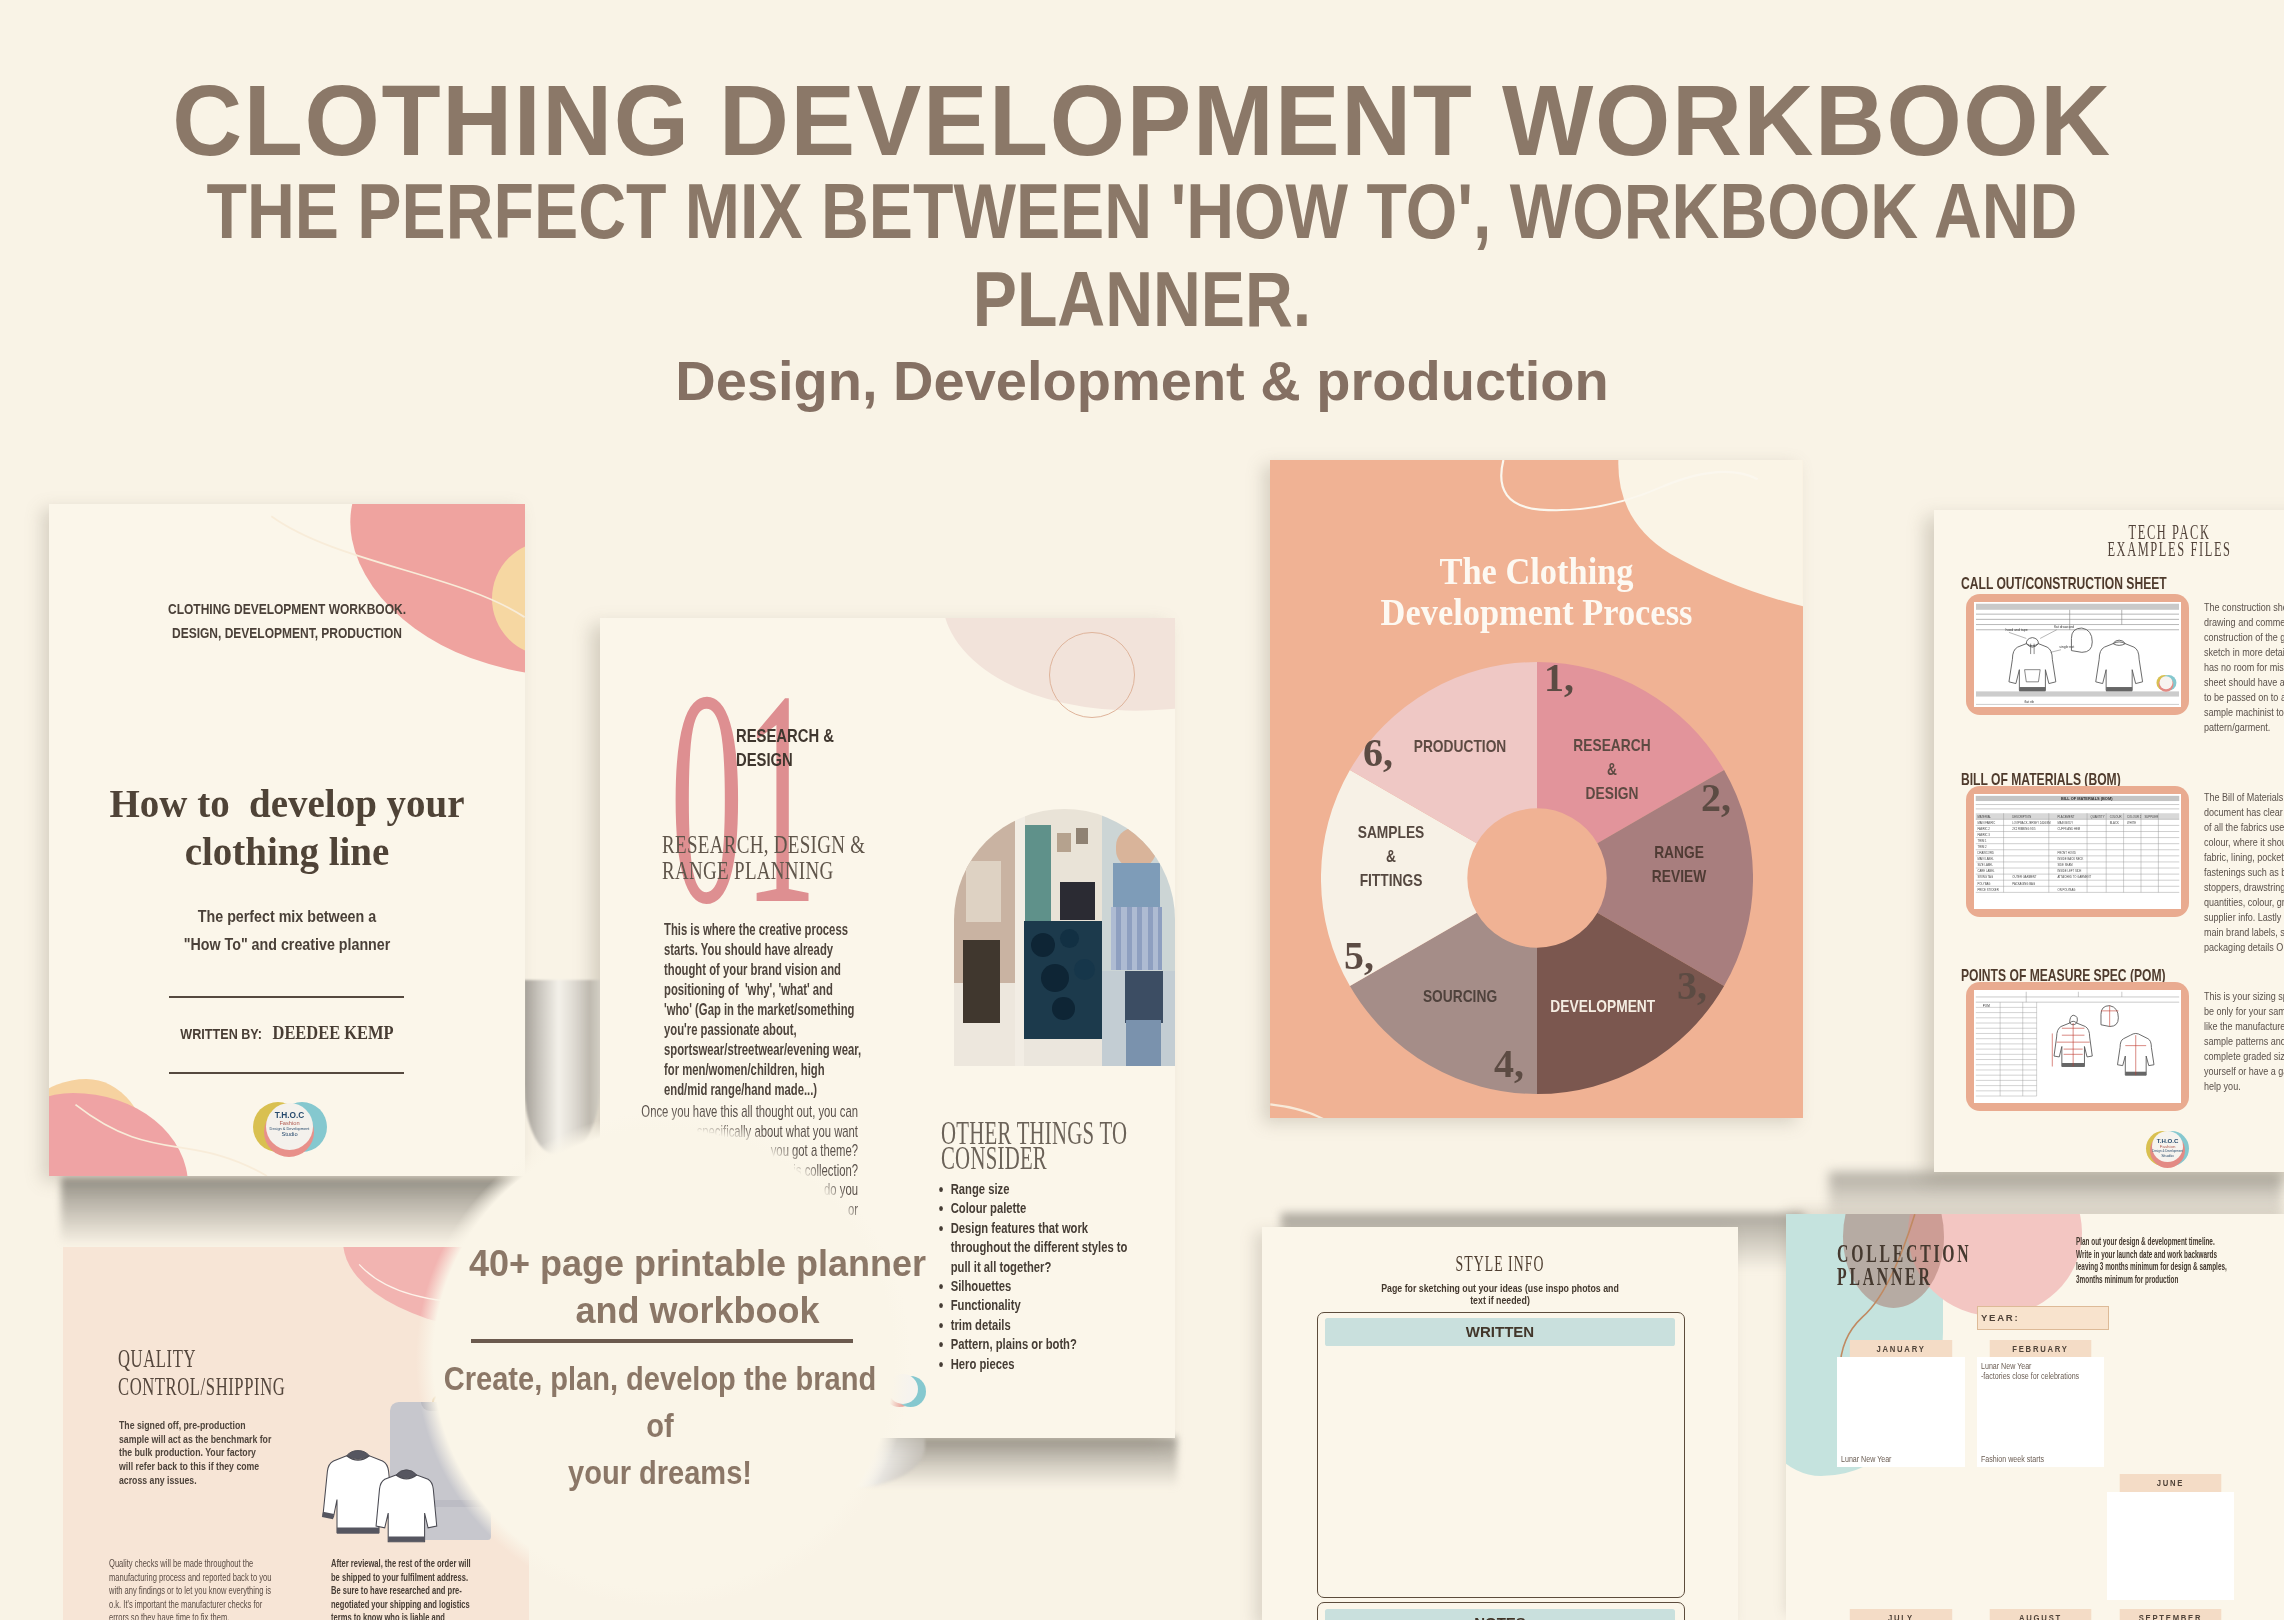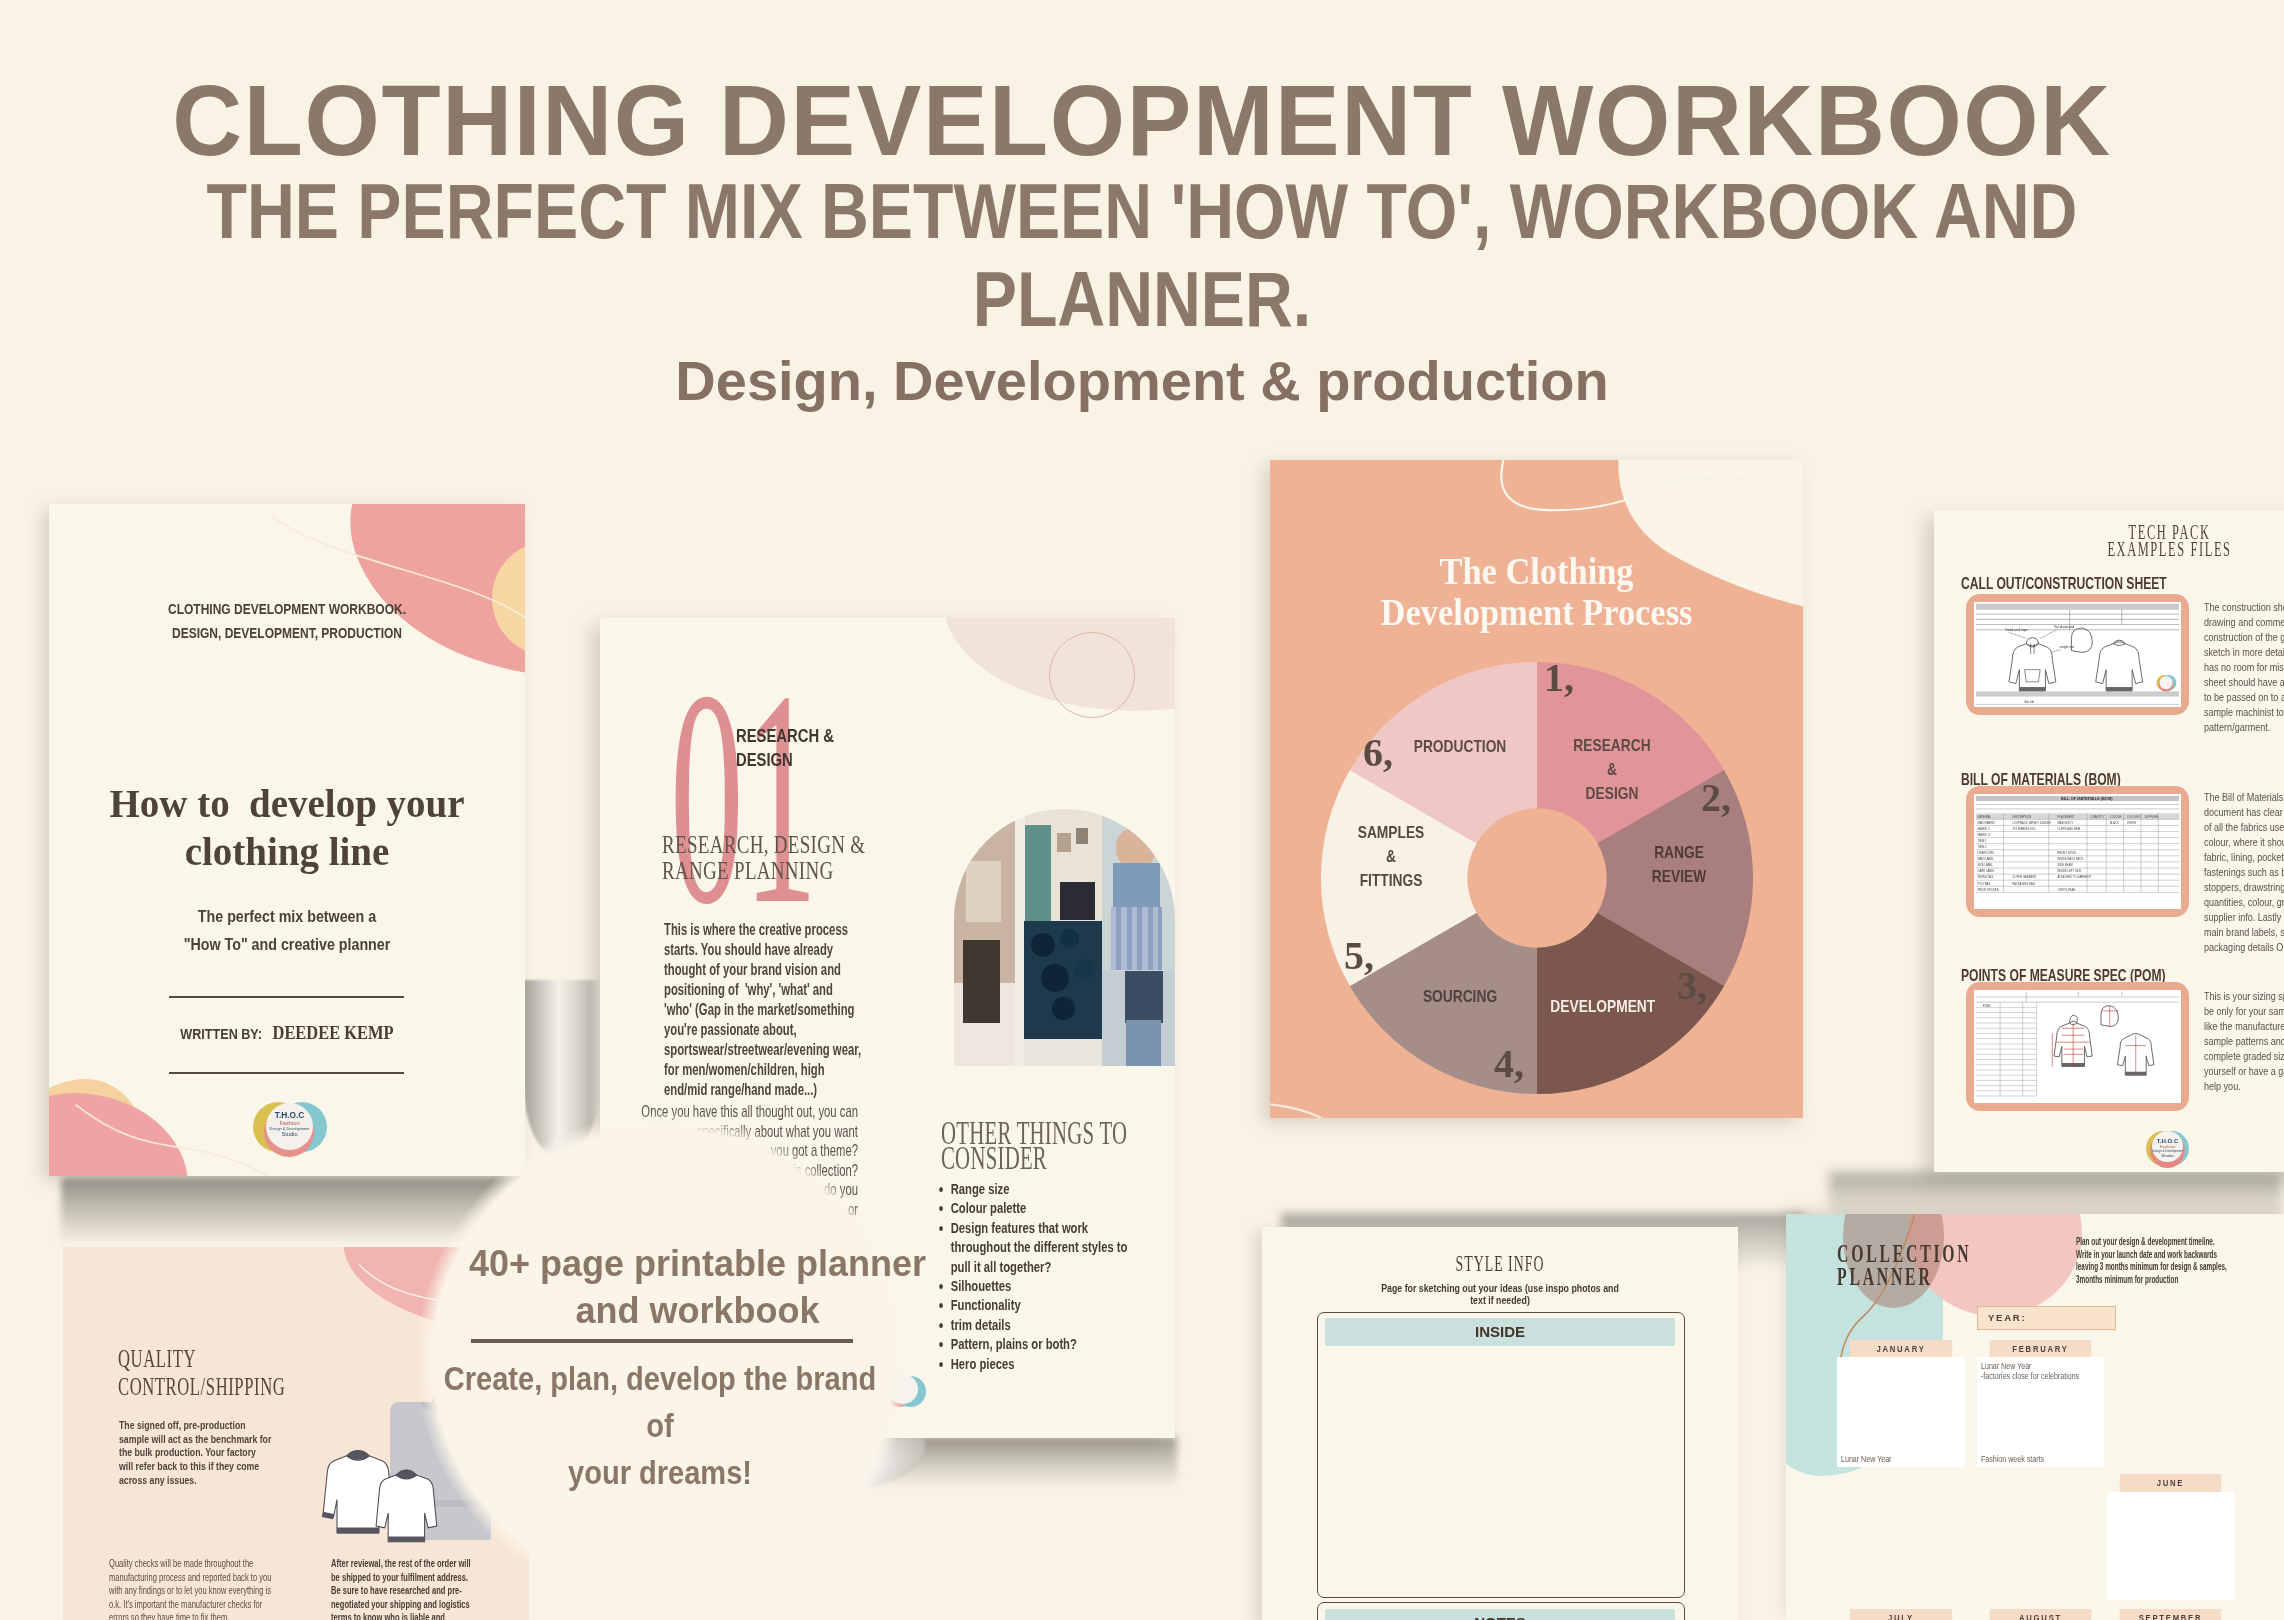--- a/index.html
+++ b/index.html
@@ -445,21 +445,21 @@
 </div>
 
 <div class="page" id="style" style="left:1262px;top:1227px;width:476px;height:394px;overflow:hidden;box-shadow:-7px 5.2px 14px rgba(120,110,95,.22);">
 
   <div class="abs serifdisp" style="left:0;top:23.5px;width:476px;text-align:center;color:#4e3e30;font-size:22.6px;letter-spacing:1.7px;transform:scaleX(.61);transform-origin:center top;">STYLE INFO</div>
 
   <div class="abs" style="left:0;top:56px;width:476px;text-align:center;color:#43382e;font-weight:bold;font-size:11px;line-height:11.8px;transform:scaleX(.8);transform-origin:center top;">Page for sketching out your ideas (use inspo photos and<br>text if needed)</div>
 
   <div class="abs" style="left:55px;top:85px;width:366px;height:284px;border:1.3px solid #5c4c3c;border-radius:7px;"></div>
 
-  <div class="abs" style="left:63px;top:91px;width:350px;height:28px;background:#c9e0dd;border-radius:2.6px;text-align:center;color:#42362a;font-weight:bold;font-size:15px;line-height:28px;">INSIDE</div>
+  <div class="abs" style="left:63px;top:91px;width:350px;height:28px;background:#c9e0dd;border-radius:2.6px;text-align:center;color:#42362a;font-weight:bold;font-size:15px;line-height:28px;">WRITTEN</div>
 
   <div class="abs" style="left:55px;top:375px;width:366px;height:52px;border:1.3px solid #5c4c3c;border-radius:7px;"></div>
 
   <div class="abs" style="left:63px;top:382px;width:350px;height:28px;background:#c9e0dd;border-radius:2.6px;text-align:center;color:#42362a;font-weight:bold;font-size:15px;line-height:28px;">NOTES</div>
 </div>
 
 <div class="page" id="planner" style="left:1786px;top:1214px;width:498px;height:406px;overflow:hidden;box-shadow:0 -5.2px 12.2px rgba(120,110,95,.2);">
 
   <div class="abs" style="left:-30.5px;top:-39px;width:187px;height:301px;background:#c5e3de;border-radius:0 0 75% 40%/0 0 55% 30%;"></div>
 
@@ -468,21 +468,21 @@
   <div class="abs" style="left:57px;top:-49px;width:101px;height:143px;background:rgba(167,116,104,.5);border-radius:50%;"></div>
 
   <svg class="abs" style="left:0;top:0;" width="235" height="218" viewBox="0 0 270 250">
       <path d="M148 0 Q120 90 88 118 Q62 142 62 180 Q62 215 84 226" stroke="#c08a62" stroke-width="1.8" fill="none"></path>
     </svg>
 
   <div class="abs serifdisp" style="left:51px;top:28px;color:#45392f;font-size:25px;line-height:23px;letter-spacing:4.4px;font-weight:bold;transform:scaleX(.63);transform-origin:left top;white-space:nowrap;">COLLECTION<br>PLANNER</div>
 
   <div class="abs" style="left:290px;top:22px;width:261px;color:#43382e;font-weight:bold;font-size:10px;line-height:12.7px;transform:scaleX(.64);transform-origin:left top;white-space:nowrap;">Plan out your design &amp; development timeline.<br>Write in your launch date and work backwards<br>leaving 3 months minimum for design &amp; samples,<br>3months minimum for production</div>
 
-  <div class="abs" style="left:191px;top:92px;width:127px;height:22px;background:#f8e3cd;border:0.9px solid #ddba97;color:#4f4238;font-weight:bold;font-size:9.6px;letter-spacing:1.7px;line-height:22px;padding-left:10px;">YEAR:</div>
+  <div class="abs" style="left:191px;top:92px;width:127px;height:22px;background:#f8e3cd;border:0.9px solid #ddba97;color:#4f4238;font-weight:bold;font-size:9.6px;letter-spacing:1.7px;line-height:22px;padding-left:3px;">YEAR:</div>
 
   <div class="abs" style="left:51px;top:126px;width:128px;height:127px;">
     <div style="height:17.4px;background:#f4dcc6;text-align:center;color:#4f4238;font-weight:bold;font-size:9.6px;letter-spacing:2.2px;line-height:17.4px;transform:scaleX(.8);">JANUARY</div>
     <div style="height:110px;background:#ffffff;position:relative;">
         <span style="position:absolute;left:4.4px;bottom:3.5px;font-size:9.1px;color:#6a5c52;transform:scaleX(.78);transform-origin:left bottom;display:inline-block;white-space:nowrap;">Lunar New Year</span>
       </div>
   </div>
 
   <div class="abs" style="left:191px;top:126px;width:127px;height:131px;">
     <div style="height:17.4px;background:#f4dcc6;text-align:center;color:#4f4238;font-weight:bold;font-size:9.6px;letter-spacing:2.2px;line-height:17.4px;transform:scaleX(.8);">FEBRUARY</div>

